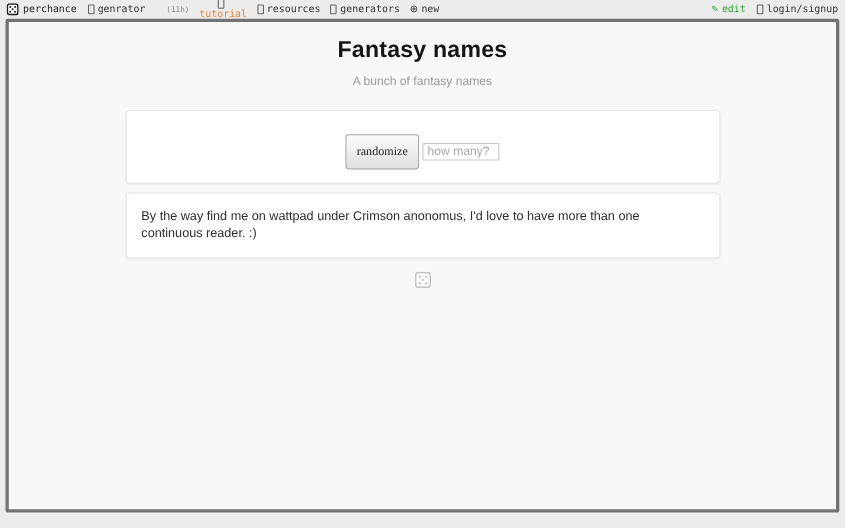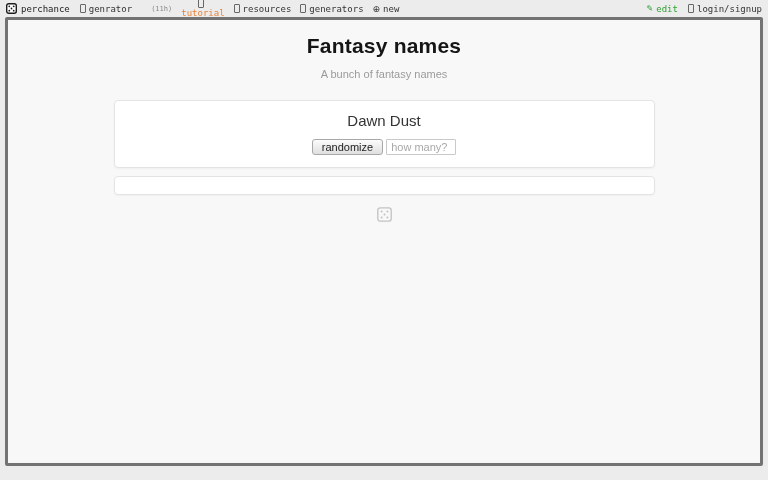--- a/index.html
+++ b/index.html
@@ -74,28 +74,28 @@
   }
   .result-text{
     font-size:15px;
     color:#333;
   }
   .controls{
     margin-top:10px;
     display:flex;justify-content:center;align-items:center;gap:3px;
   }
   .randomize-btn{
-    font-family:Liberation Sans, sans-serif;
+    font-family:Liberation Serif, serif;
     font-size:11px;
     color:#222;
     background:linear-gradient(#fcfcfc,#dfdfdf);
     border:1px solid #a8a8a8;
     border-radius:3px;
     padding:1px 9px;
-    height:16px;
+    height:32px;
     line-height:13px;
     cursor:pointer;
   }
   .how-many-input{
     font-family:"Liberation Sans", sans-serif;
     font-size:11px;
     width:60px;
     height:12px;
     padding:1px 4px;
     border:1px solid #c9c9c9;
@@ -171,28 +171,28 @@
     </span>
   </span>
 </div>
 
 <div class="content-card">
 
   <h1 class="page-title">Fantasy names</h1>
   <div class="page-subtitle">A bunch of fantasy names</div>
 
   <div class="panel panel-output">
-    <div class="result-text">Dawn Dust</div>
     <div class="controls">
       <button class="randomize-btn">randomize</button>
       <input class="how-many-input" type="text" placeholder="how many?" style="">
     </div>
   </div>
 
   <div class="panel panel-description">
+    <p>By the way find me on wattpad under Crimson anonomus, I'd love to have more than one continuous reader. :)</p>
   </div>
 
   <div class="watermark">
     <span style="display:inline-flex;">
       <svg width="15" height="15" viewBox="0 0 15 15">
         <rect x="0.8" y="0.8" width="13.4" height="13.4" rx="2.5" fill="none" stroke="#c2c2c2" stroke-width="1.3"></rect>
         <circle cx="4.6" cy="4.6" r="1" fill="#c2c2c2"></circle>
         <circle cx="10.4" cy="4.6" r="1" fill="#c2c2c2"></circle>
         <circle cx="7.5" cy="7.5" r="1" fill="#c2c2c2"></circle>
         <circle cx="4.6" cy="10.4" r="1" fill="#c2c2c2"></circle>

